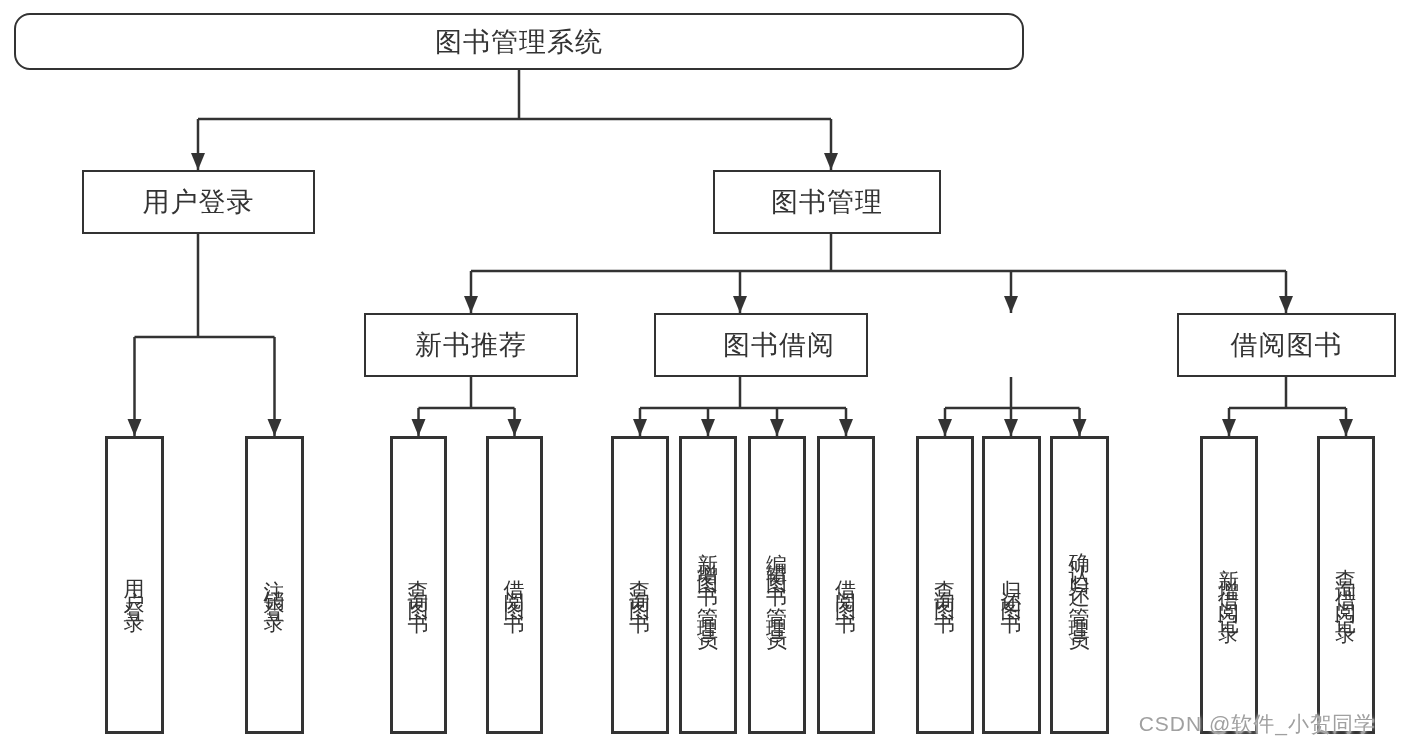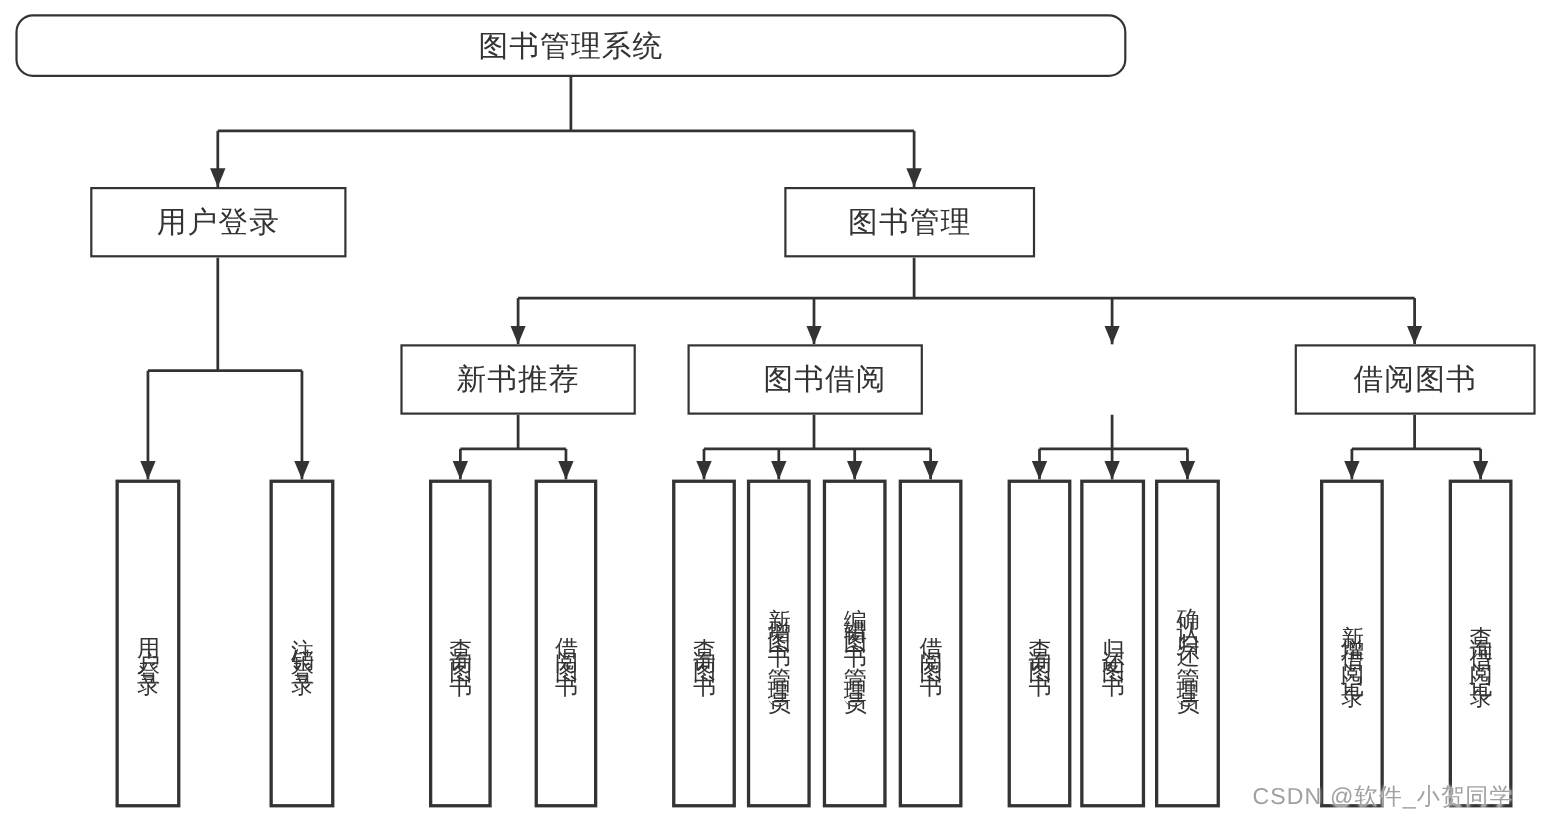--- a/index.html
+++ b/index.html
@@ -79,21 +79,21 @@
   <div class="box hdr" style="left:82px;top:170px;width:233px;height:64px;">
     <span>用户登录</span>
   </div>
   <div class="box hdr" style="left:713px;top:170px;width:228px;height:64px;">
     <span>图书管理</span>
   </div>
 
   <div class="box hdr" style="left:364px;top:313px;width:214px;height:64px;">
     <span>新书推荐</span>
   </div>
-  <div class="box hdr" style="left:625px;top:313px;width:214px;height:64px;padding-left:36px;">
+  <div class="box hdr" style="left:654px;top:313px;width:214px;height:64px;padding-left:36px;">
     <span>图书借阅</span>
   </div>
   <div class="box hdr" style="left:1177px;top:313px;width:219px;height:64px;">
     <span>借阅图书</span>
   </div>
 
   <div class="leaf" style="left:105px;width:59px;">
     <span class="vtext">用户登录</span>
   </div>
   <div class="leaf" style="left:245px;width:59px;">

